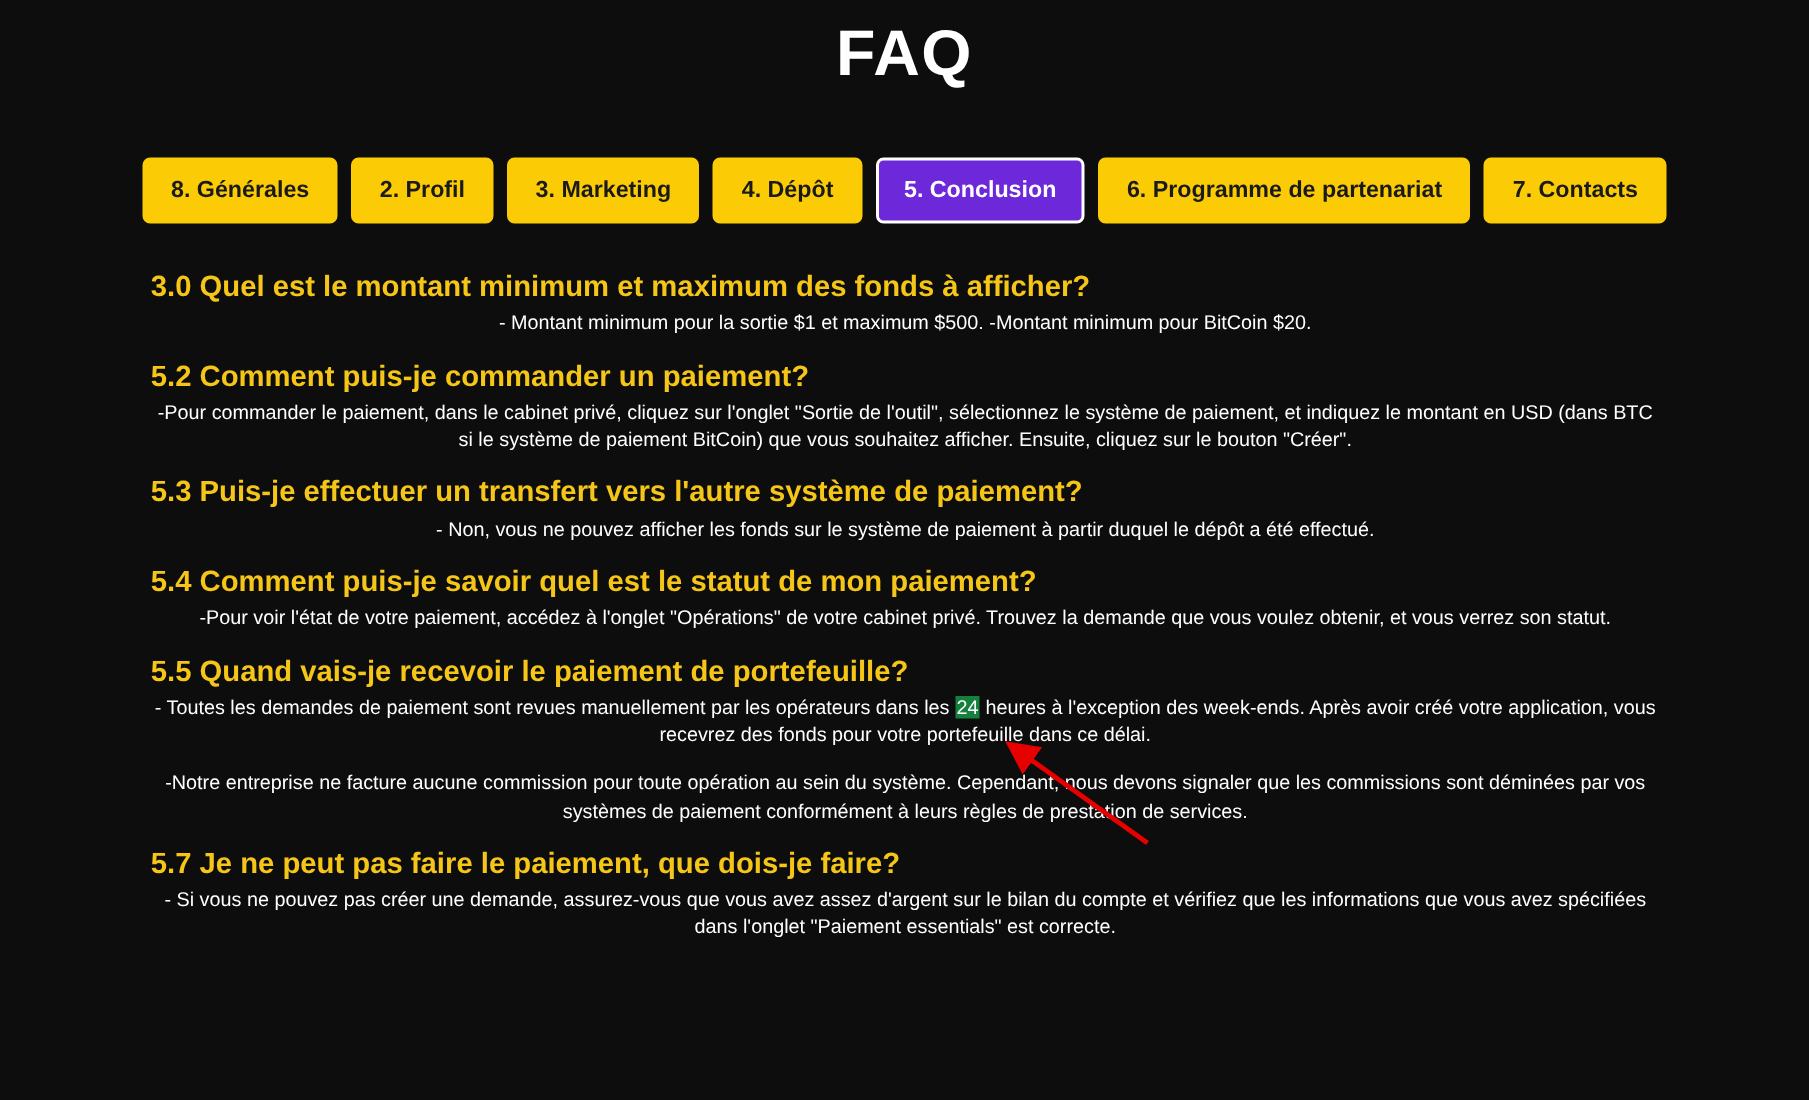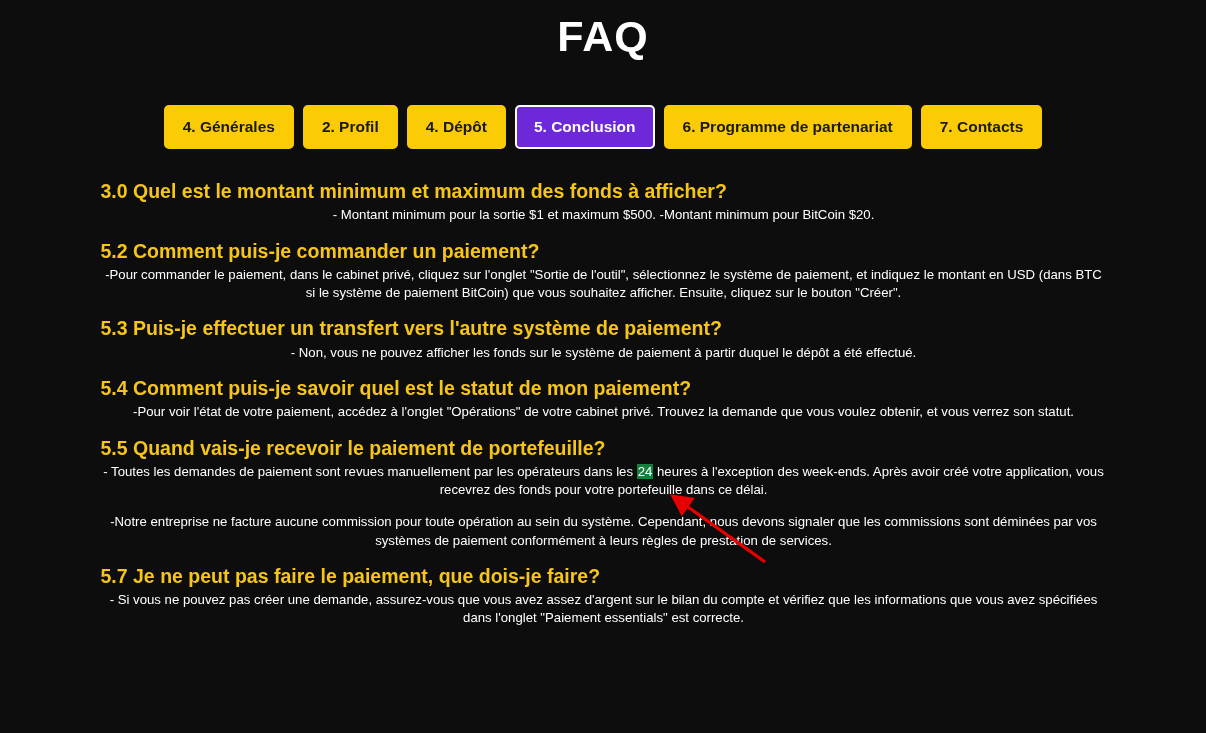--- a/index.html
+++ b/index.html
@@ -91,22 +91,23 @@
   }
 </style>
 </head>
 <body>
 
 <div class="page">
 
   <h1 class="page-title">FAQ</h1>
 
   <div class="tabs">
-    <div class="tab">4. Générales</div>
+    <div class="tab">8. Générales</div>
     <div class="tab">2. Profil</div>
+    <div class="tab">3. Marketing</div>
     <div class="tab">4. Dépôt</div>
     <div class="tab active">5. Conclusion</div>
     <div class="tab">6. Programme de partenariat</div>
     <div class="tab">7. Contacts</div>
   </div>
 
   <div class="content">
 
     <div class="qa">
       <p class="question">3.0 Quel est le montant minimum et maximum des fonds à afficher?</p>

